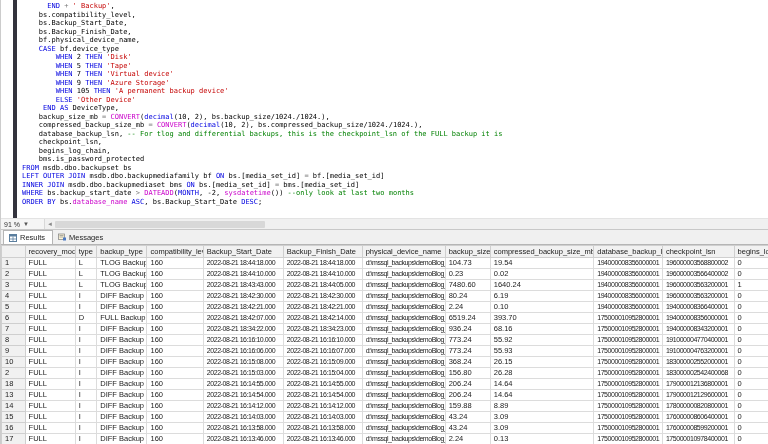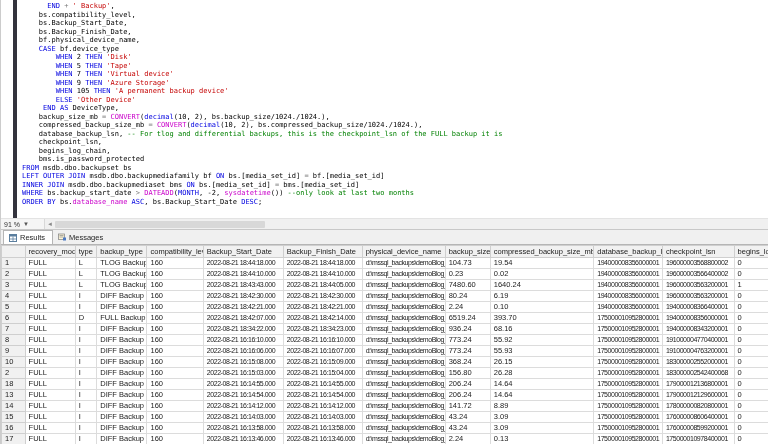--- a/index.html
+++ b/index.html
@@ -349,21 +349,21 @@
           </tr>
           <tr>
             <td class="rownum">14</td>
             <td>FULL</td>
             <td>I</td>
             <td>DIFF Backup</td>
             <td>160</td>
             <td class="tight">2022-08-21 16:14:12.000</td>
             <td class="tight">2022-08-21 16:14:12.000</td>
             <td class="tight">d:\mssql_backups\demoBlog_</td>
-            <td>141.72</td>
+            <td>159.88</td>
             <td>8.89</td>
             <td class="tight">175000010952800001</td>
             <td class="tight">178000000820800001</td>
             <td>0</td>
           </tr>
           <tr>
             <td class="rownum">15</td>
             <td>FULL</td>
             <td>I</td>
             <td>DIFF Backup</td>

